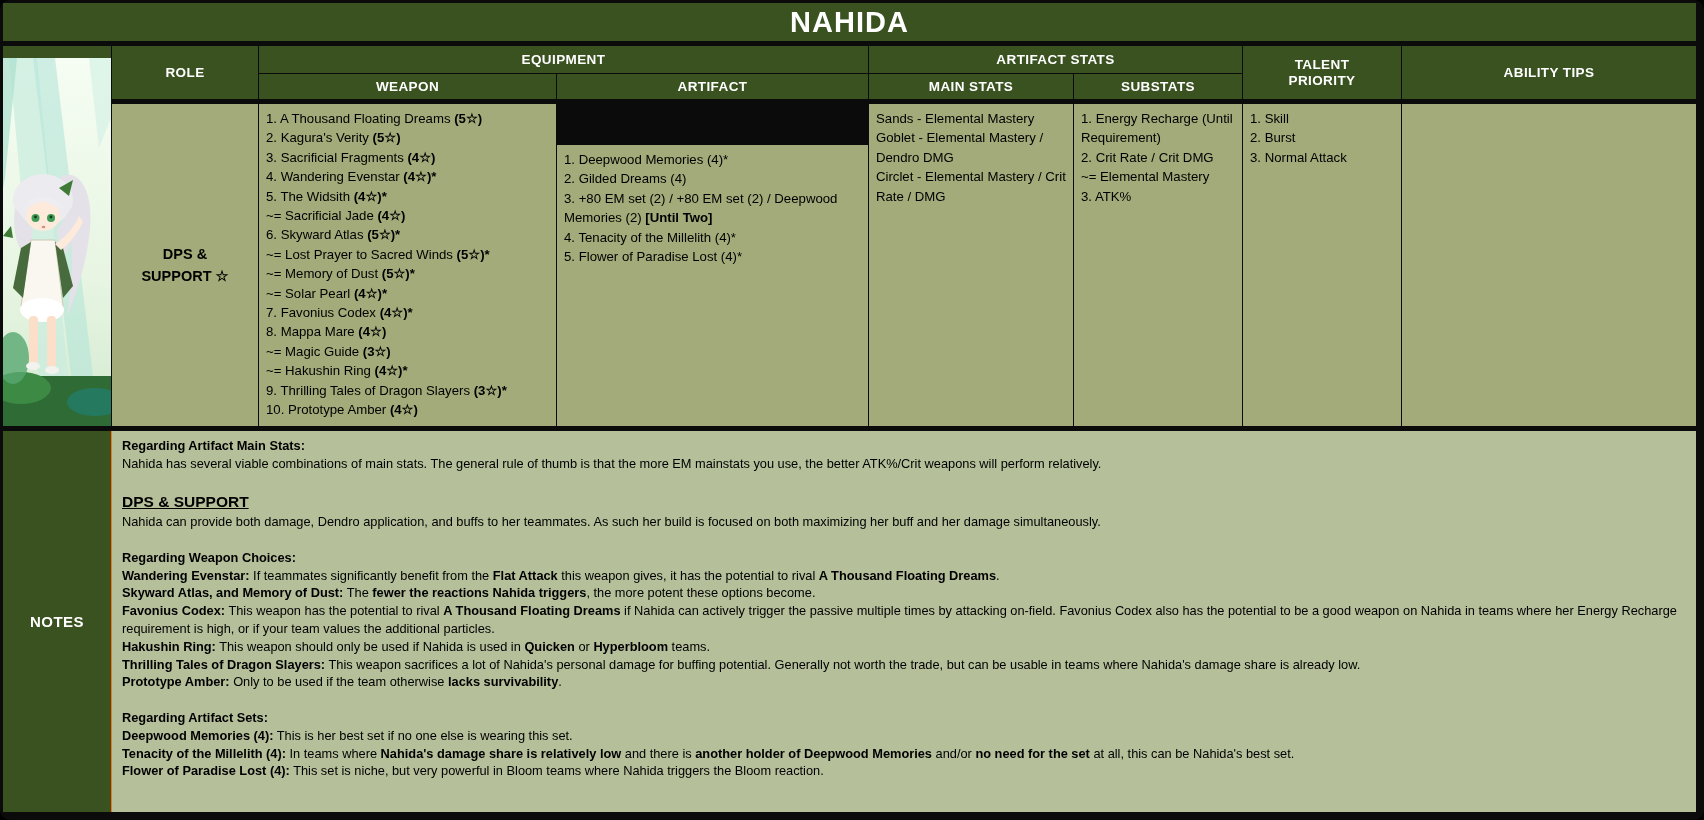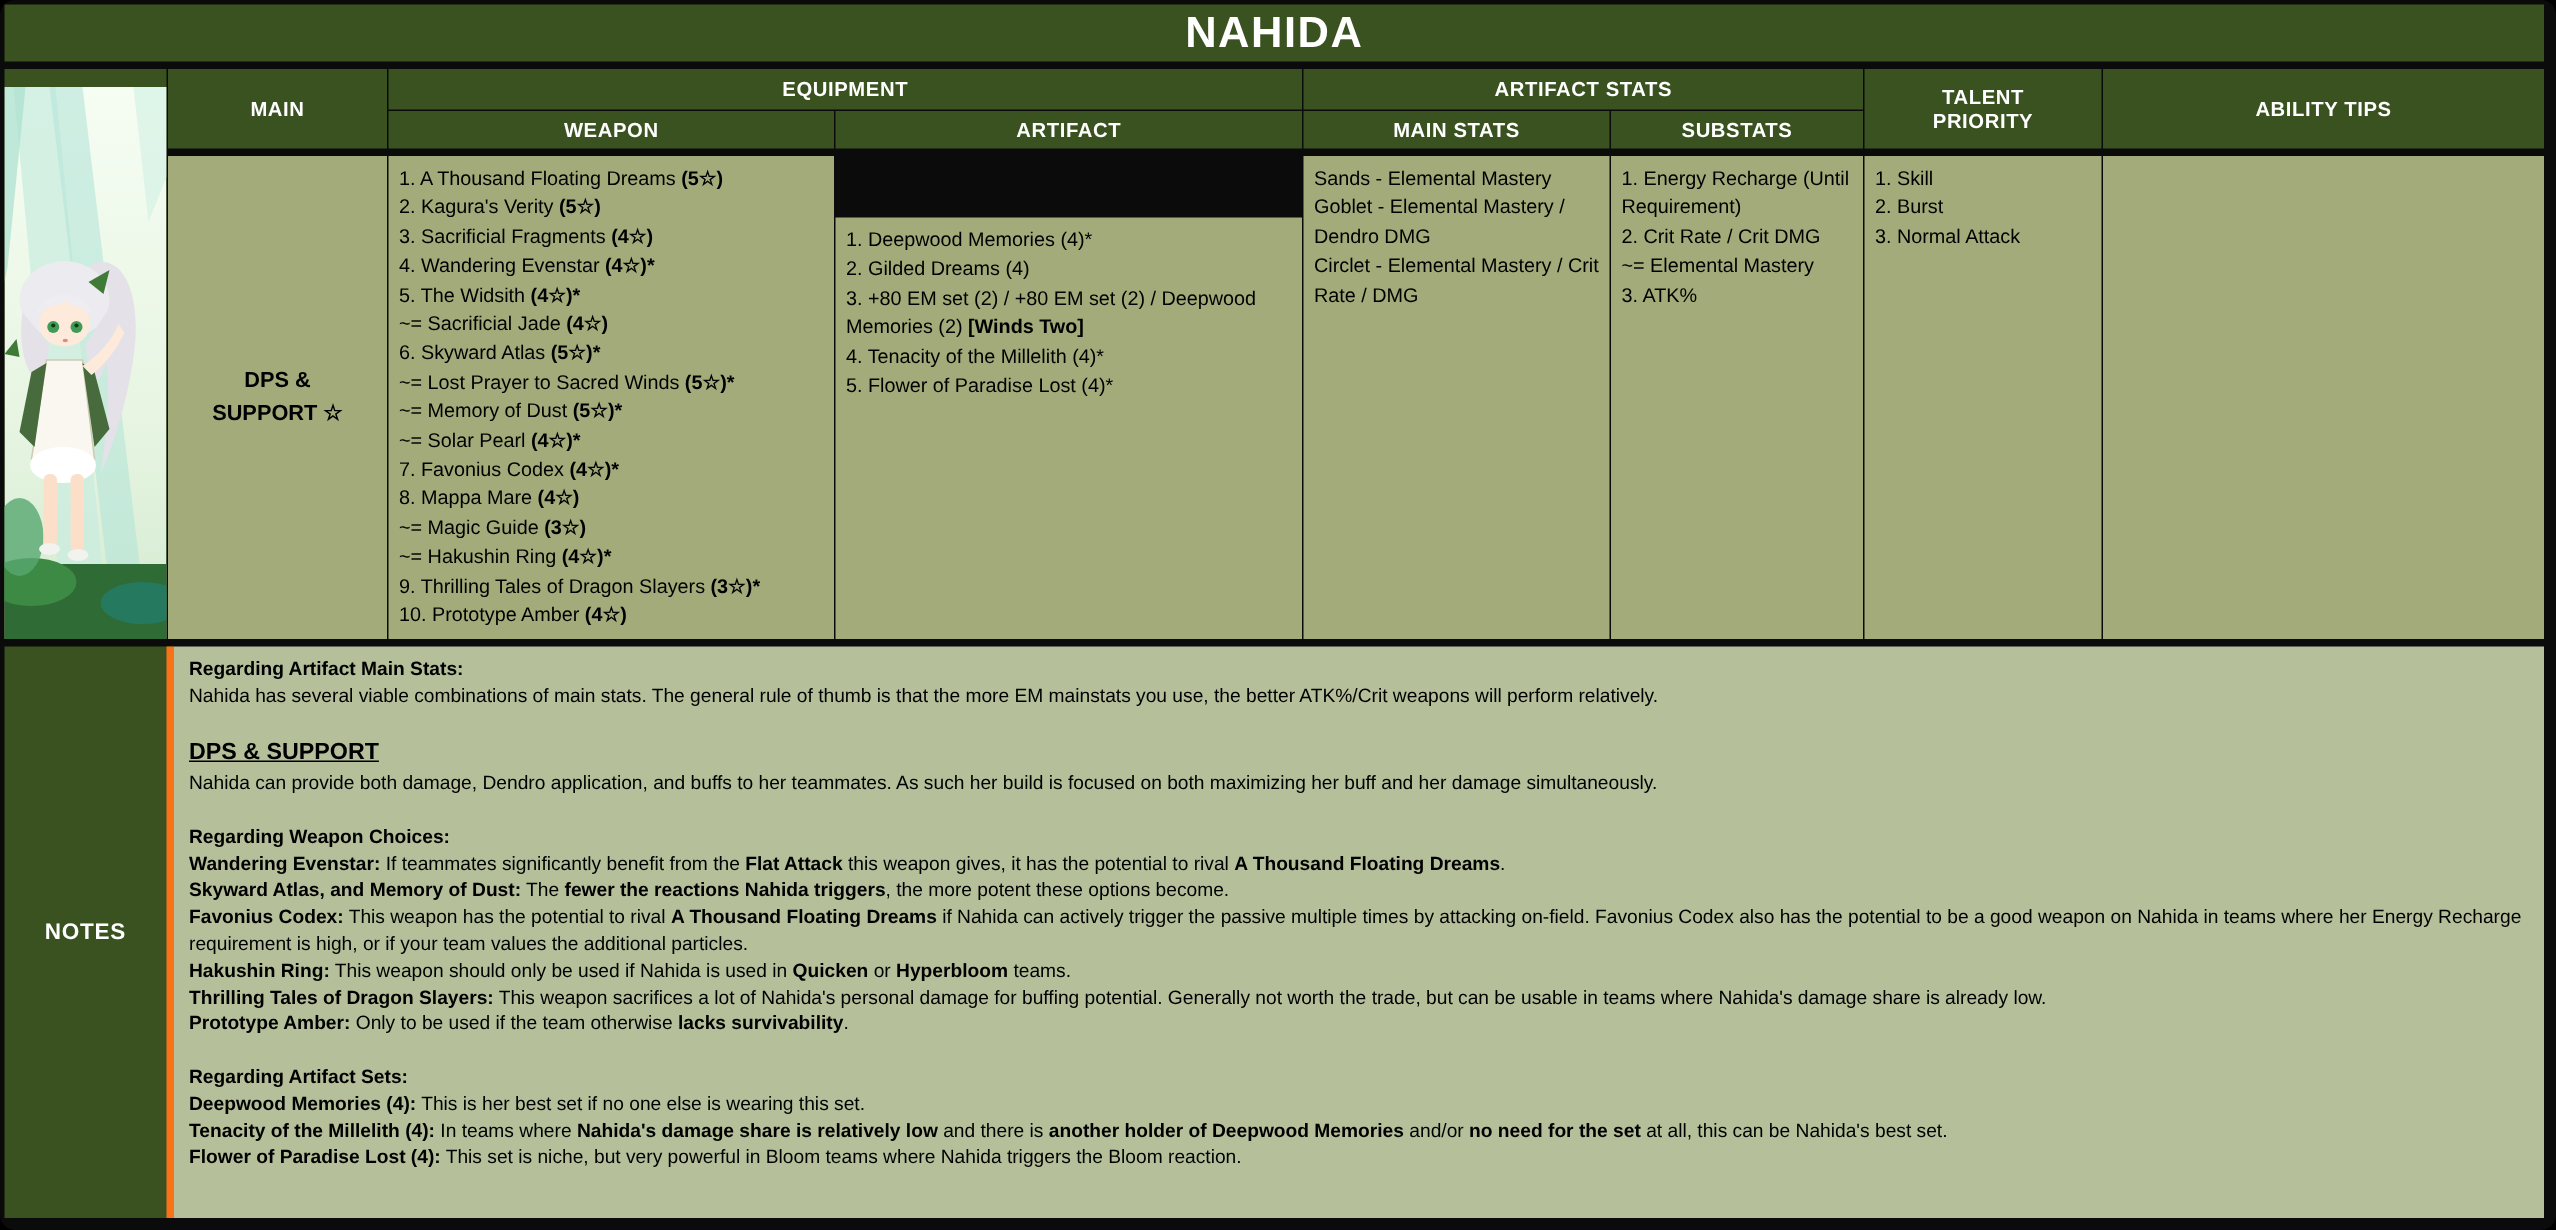--- a/index.html
+++ b/index.html
@@ -60,21 +60,21 @@
   .mainstats-cell{grid-column:5;grid-row:4;}
   .substats-cell{grid-column:6;grid-row:4;}
   .talent-cell{grid-column:7;grid-row:4;}
   .ability-cell{grid-column:8;grid-row:4;}
   
   .notes-row{flex:1;display:flex;min-height:0;}
   .notes-label{
     width:108px;flex:0 0 108px;background:#3a5220;color:#fff;
     display:flex;align-items:center;justify-content:center;
     font-weight:bold;font-size:15px;letter-spacing:.5px;
-    border-right:5px solid #f97316;
+    border-right:1px solid #f97316;
   }
   .notes-text{
     flex:1;background:#b5bf9a;
     padding:6px 10px;font-size:12.8px;line-height:17.8px;
     overflow:hidden;
   }
   .notes-text .section-heading{
     font-weight:bold;font-size:15.5px;text-decoration:underline;
     padding:3px 0 2px;
   }
@@ -138,21 +138,21 @@
         <ellipse cx="39" cy="252" rx="22" ry="12" fill="#ffffff"></ellipse>
 
         <rect x="26" y="258" width="9" height="48" rx="4" fill="#fcdfc8"></rect>
         <rect x="44" y="258" width="9" height="52" rx="4" fill="#fcdfc8"></rect>
 
         <ellipse cx="30" cy="308" rx="7" ry="4" fill="#f2f2ee"></ellipse>
         <ellipse cx="49" cy="312" rx="7" ry="4" fill="#f2f2ee"></ellipse>
       </svg>
     </div>
 
-    <div class="hdr role-hdr">MAIN</div>
+    <div class="hdr role-hdr">ROLE</div>
     <div class="hdr equip-hdr">EQUIPMENT</div>
     <div class="hdr astats-hdr">ARTIFACT STATS</div>
     <div class="hdr talent-hdr" style="padding:0 28px;">TALENT PRIORITY</div>
     <div class="hdr ability-hdr">ABILITY TIPS</div>
     <div class="hdr weapon-hdr">WEAPON</div>
     <div class="hdr artifact-hdr">ARTIFACT</div>
     <div class="hdr mainstats-hdr">MAIN STATS</div>
     <div class="hdr substats-hdr">SUBSTATS</div>
 
     <div class="cell role-cell">DPS &amp; SUPPORT ☆</div>
@@ -170,21 +170,21 @@
         <div class="ln">7. Favonius Codex <b>(4☆)*</b></div>
         <div class="ln">8. Mappa Mare <b>(4☆)</b></div>
         <div class="ln">~= Magic Guide <b>(3☆)</b></div>
         <div class="ln">~= Hakushin Ring <b>(4☆)*</b></div>
         <div class="ln">9. Thrilling Tales of Dragon Slayers <b>(3☆)*</b></div>
         <div class="ln">10. Prototype Amber <b>(4☆)</b></div>
       </div>
     <div class="cell artifact-cell">
         <div class="ln">1. Deepwood Memories (4)*</div>
         <div class="ln">2. Gilded Dreams (4)</div>
-        <div class="ln">3. +80 EM set (2) / +80 EM set (2) / Deepwood Memories (2) <b>[Winds Two]</b></div>
+        <div class="ln">3. +80 EM set (2) / +80 EM set (2) / Deepwood Memories (2) <b>[Until Two]</b></div>
         <div class="ln">4. Tenacity of the Millelith (4)*</div>
         <div class="ln">5. Flower of Paradise Lost (4)*</div>
       </div>
     <div class="cell mainstats-cell">
         <div class="ln">Sands - Elemental Mastery</div>
         <div class="ln">Goblet - Elemental Mastery / Dendro DMG</div>
         <div class="ln">Circlet - Elemental Mastery / Crit Rate / DMG</div>
       </div>
     <div class="cell substats-cell">
         <div class="ln">1. Energy Recharge (Until Requirement)</div>

